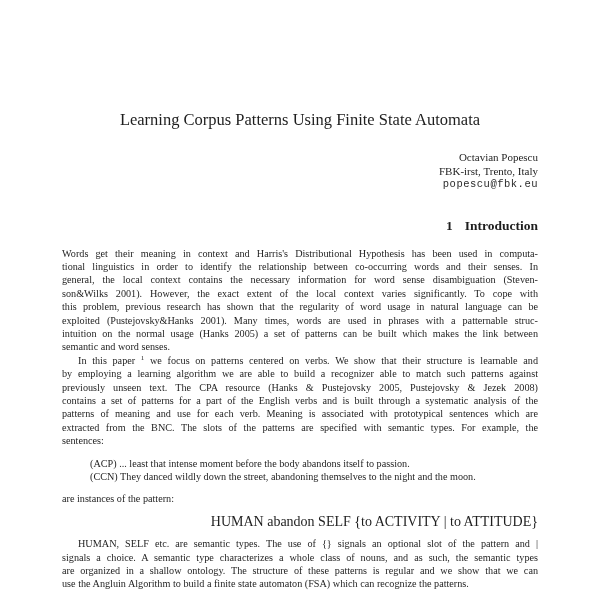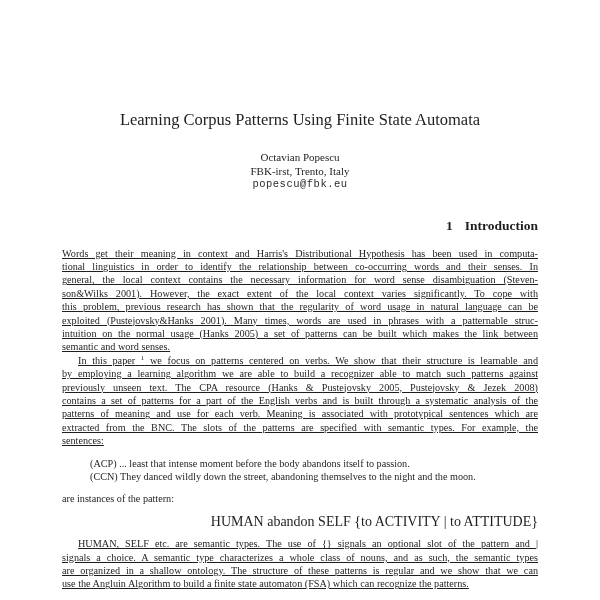--- a/index.html
+++ b/index.html
@@ -20,21 +20,21 @@
     margin-top:12px;
   }
   .title {
     font-size:16.5px;
     font-weight:normal;
     text-align:center;
     margin:0 0 21px 0;
     white-space:nowrap;
   }
   .authorblock {
-    text-align:center;
+    text-align:right;
     font-size:11px;
     line-height:13.5px;
     margin:0 0 26px 0;
   }
   .email {
     font-family:"Liberation Mono", monospace;
     font-size:10.5px;
     letter-spacing:0.5px;
     color:#2b2b2b;
   }
@@ -44,21 +44,20 @@
     margin:0 0 13px 0;
     text-align:right;
   }
   .secheading .num { margin-right:12px; }
   .para { margin:0; }
   .line {
     font-size:10.2px;
     line-height:13.4px;
     text-align:justify;
     text-align-last:justify;
-    text-decoration:underline;
   }
   .line.endline { text-align-last:left; }
   .line.indent { text-indent:16px; }
   sup.fnmark {
     font-size:7px;
     vertical-align:super;
     line-height:0;
   }
   .displayblock { margin:9px 0 9px 28px; }
   .dline {

